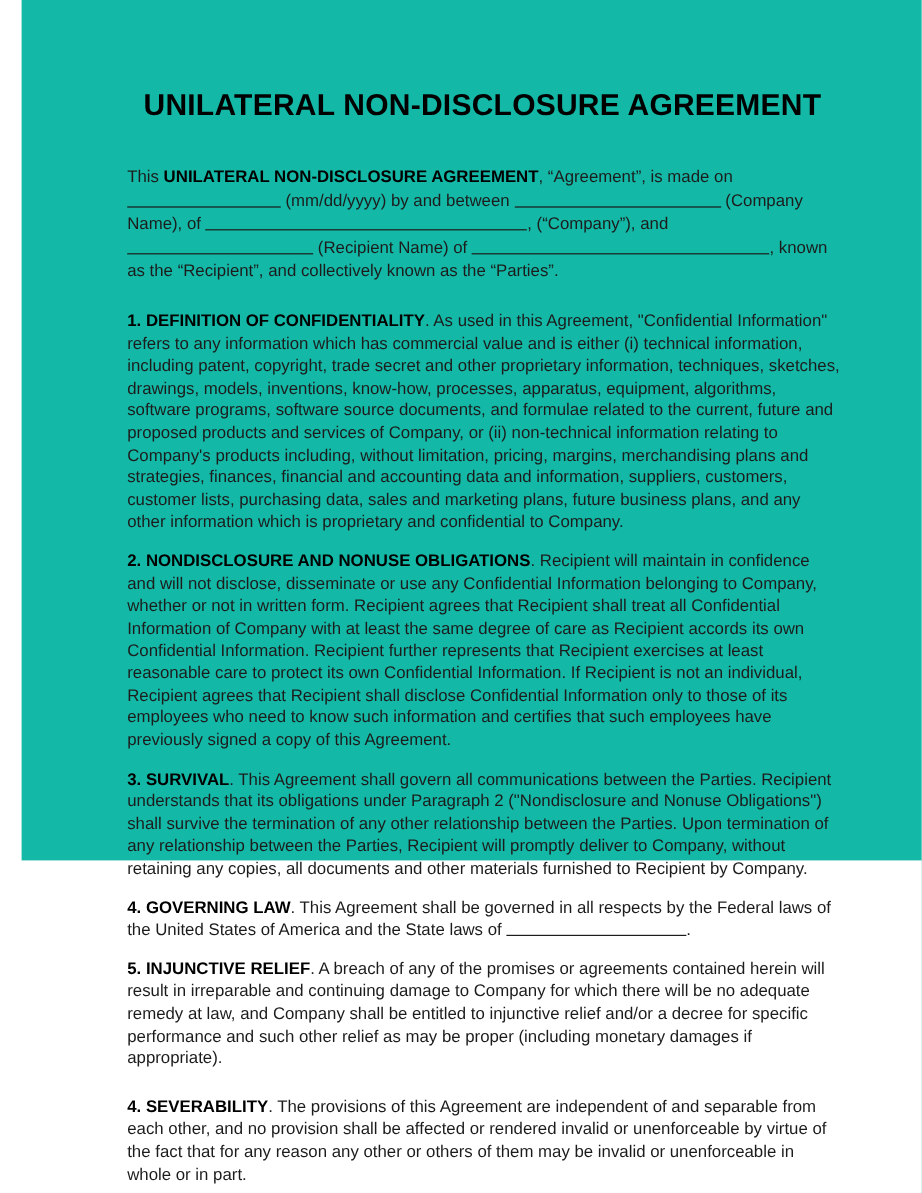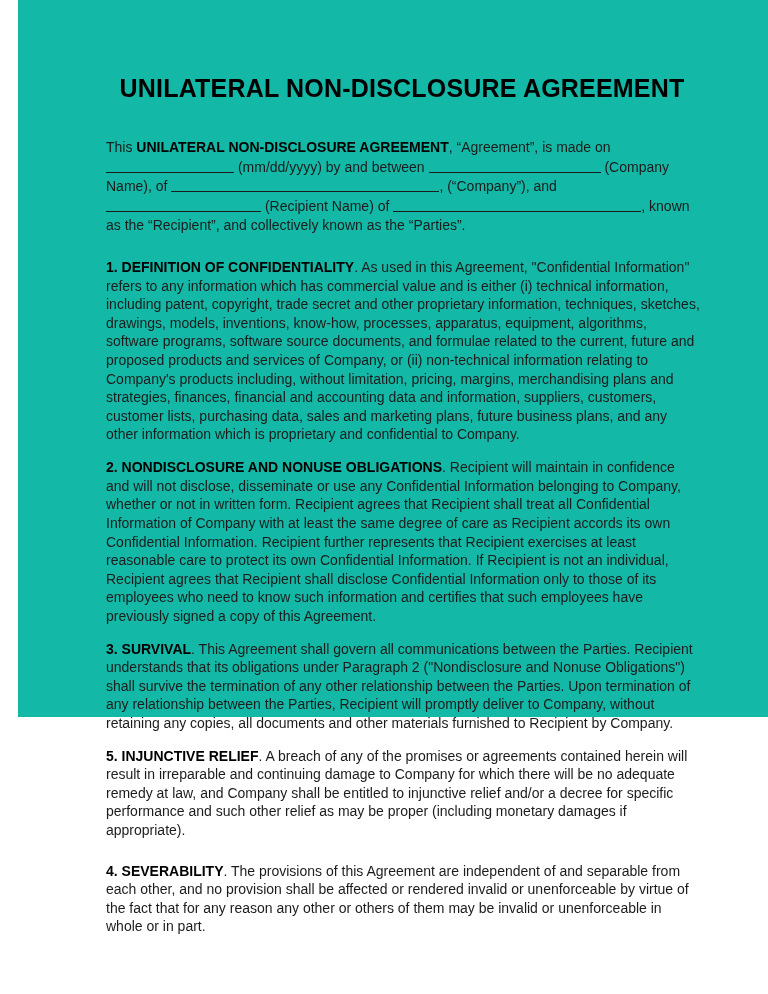--- a/index.html
+++ b/index.html
@@ -102,20 +102,21 @@
       <span class="blank b-recof"></span><span>, known as the “Recipient”, and</span>
       <span>collectively known as the “Parties”.</span>
     </p>
 
     <p class="para"><span class="sec-head">1. DEFINITION OF CONFIDENTIALITY</span><span>. As used in this Agreement, "Confidential Information" refers to any information which has commercial value and is either (i) technical information, including patent, copyright, trade secret and other proprietary information, techniques, sketches, drawings, models, inventions, know-how, processes, apparatus, equipment, algorithms, software programs, software source documents, and formulae related to the current, future and proposed products and services of Company, or (ii) non-technical information relating to Company's products including, without limitation, pricing, margins, merchandising plans and strategies, finances, financial and accounting data and information, suppliers, customers, customer lists, purchasing data, sales and marketing plans, future business plans, and any other information which is proprietary and confidential to Company.</span></p>
 
     <p class="para"><span class="sec-head">2. NONDISCLOSURE AND NONUSE OBLIGATIONS</span><span>. Recipient will maintain in confidence and will not disclose, disseminate or use any Confidential Information belonging to Company, whether or not in written form. Recipient agrees that Recipient shall treat all Confidential Information of Company with at least the same degree of care as Recipient accords its own Confidential Information. Recipient further represents that Recipient exercises at least reasonable care to protect its own Confidential Information. If Recipient is not an individual, Recipient agrees that Recipient shall disclose Confidential Information only to those of its employees who need to know such information and certifies that such employees have previously signed a copy of this Agreement.</span></p>
 
     <p class="para"><span class="sec-head">3. SURVIVAL</span><span>. This Agreement shall govern all communications between the Parties. Recipient understands that its obligations under Paragraph 2 ("Nondisclosure and Nonuse Obligations") shall survive the termination of any other relationship between the Parties. Upon termination of any relationship between the Parties, Recipient will promptly deliver to Company, without retaining any copies, all documents and other materials furnished to Recipient by Company.</span></p>
 
+    <p class="para"><span class="sec-head">4. GOVERNING LAW</span><span>.  This Agreement shall be governed in all respects by the Federal laws of the United States of America and the State laws of </span><span class="blank b-state"></span><span>.</span></p>
 
     <p class="para"><span class="sec-head">5. INJUNCTIVE RELIEF</span><span>.  A breach of any of the promises or agreements contained herein will result in irreparable and continuing damage to Company for which there will be no adequate remedy at law, and Company shall be entitled to injunctive relief and/or a decree for specific performance and such other relief as may be proper (including monetary damages if appropriate).</span></p>
 
     <div class="spacer-6"></div>
 
     <p class="para"><span class="sec-head">4. SEVERABILITY</span><span>. The provisions of this Agreement are independent of and separable from each other, and no provision shall be affected or rendered invalid or unenforceable by virtue of the fact that for any reason any other or others of them may be invalid or unenforceable in whole or in part.</span></p>
 
   </div>
 
   <div class="footer">

